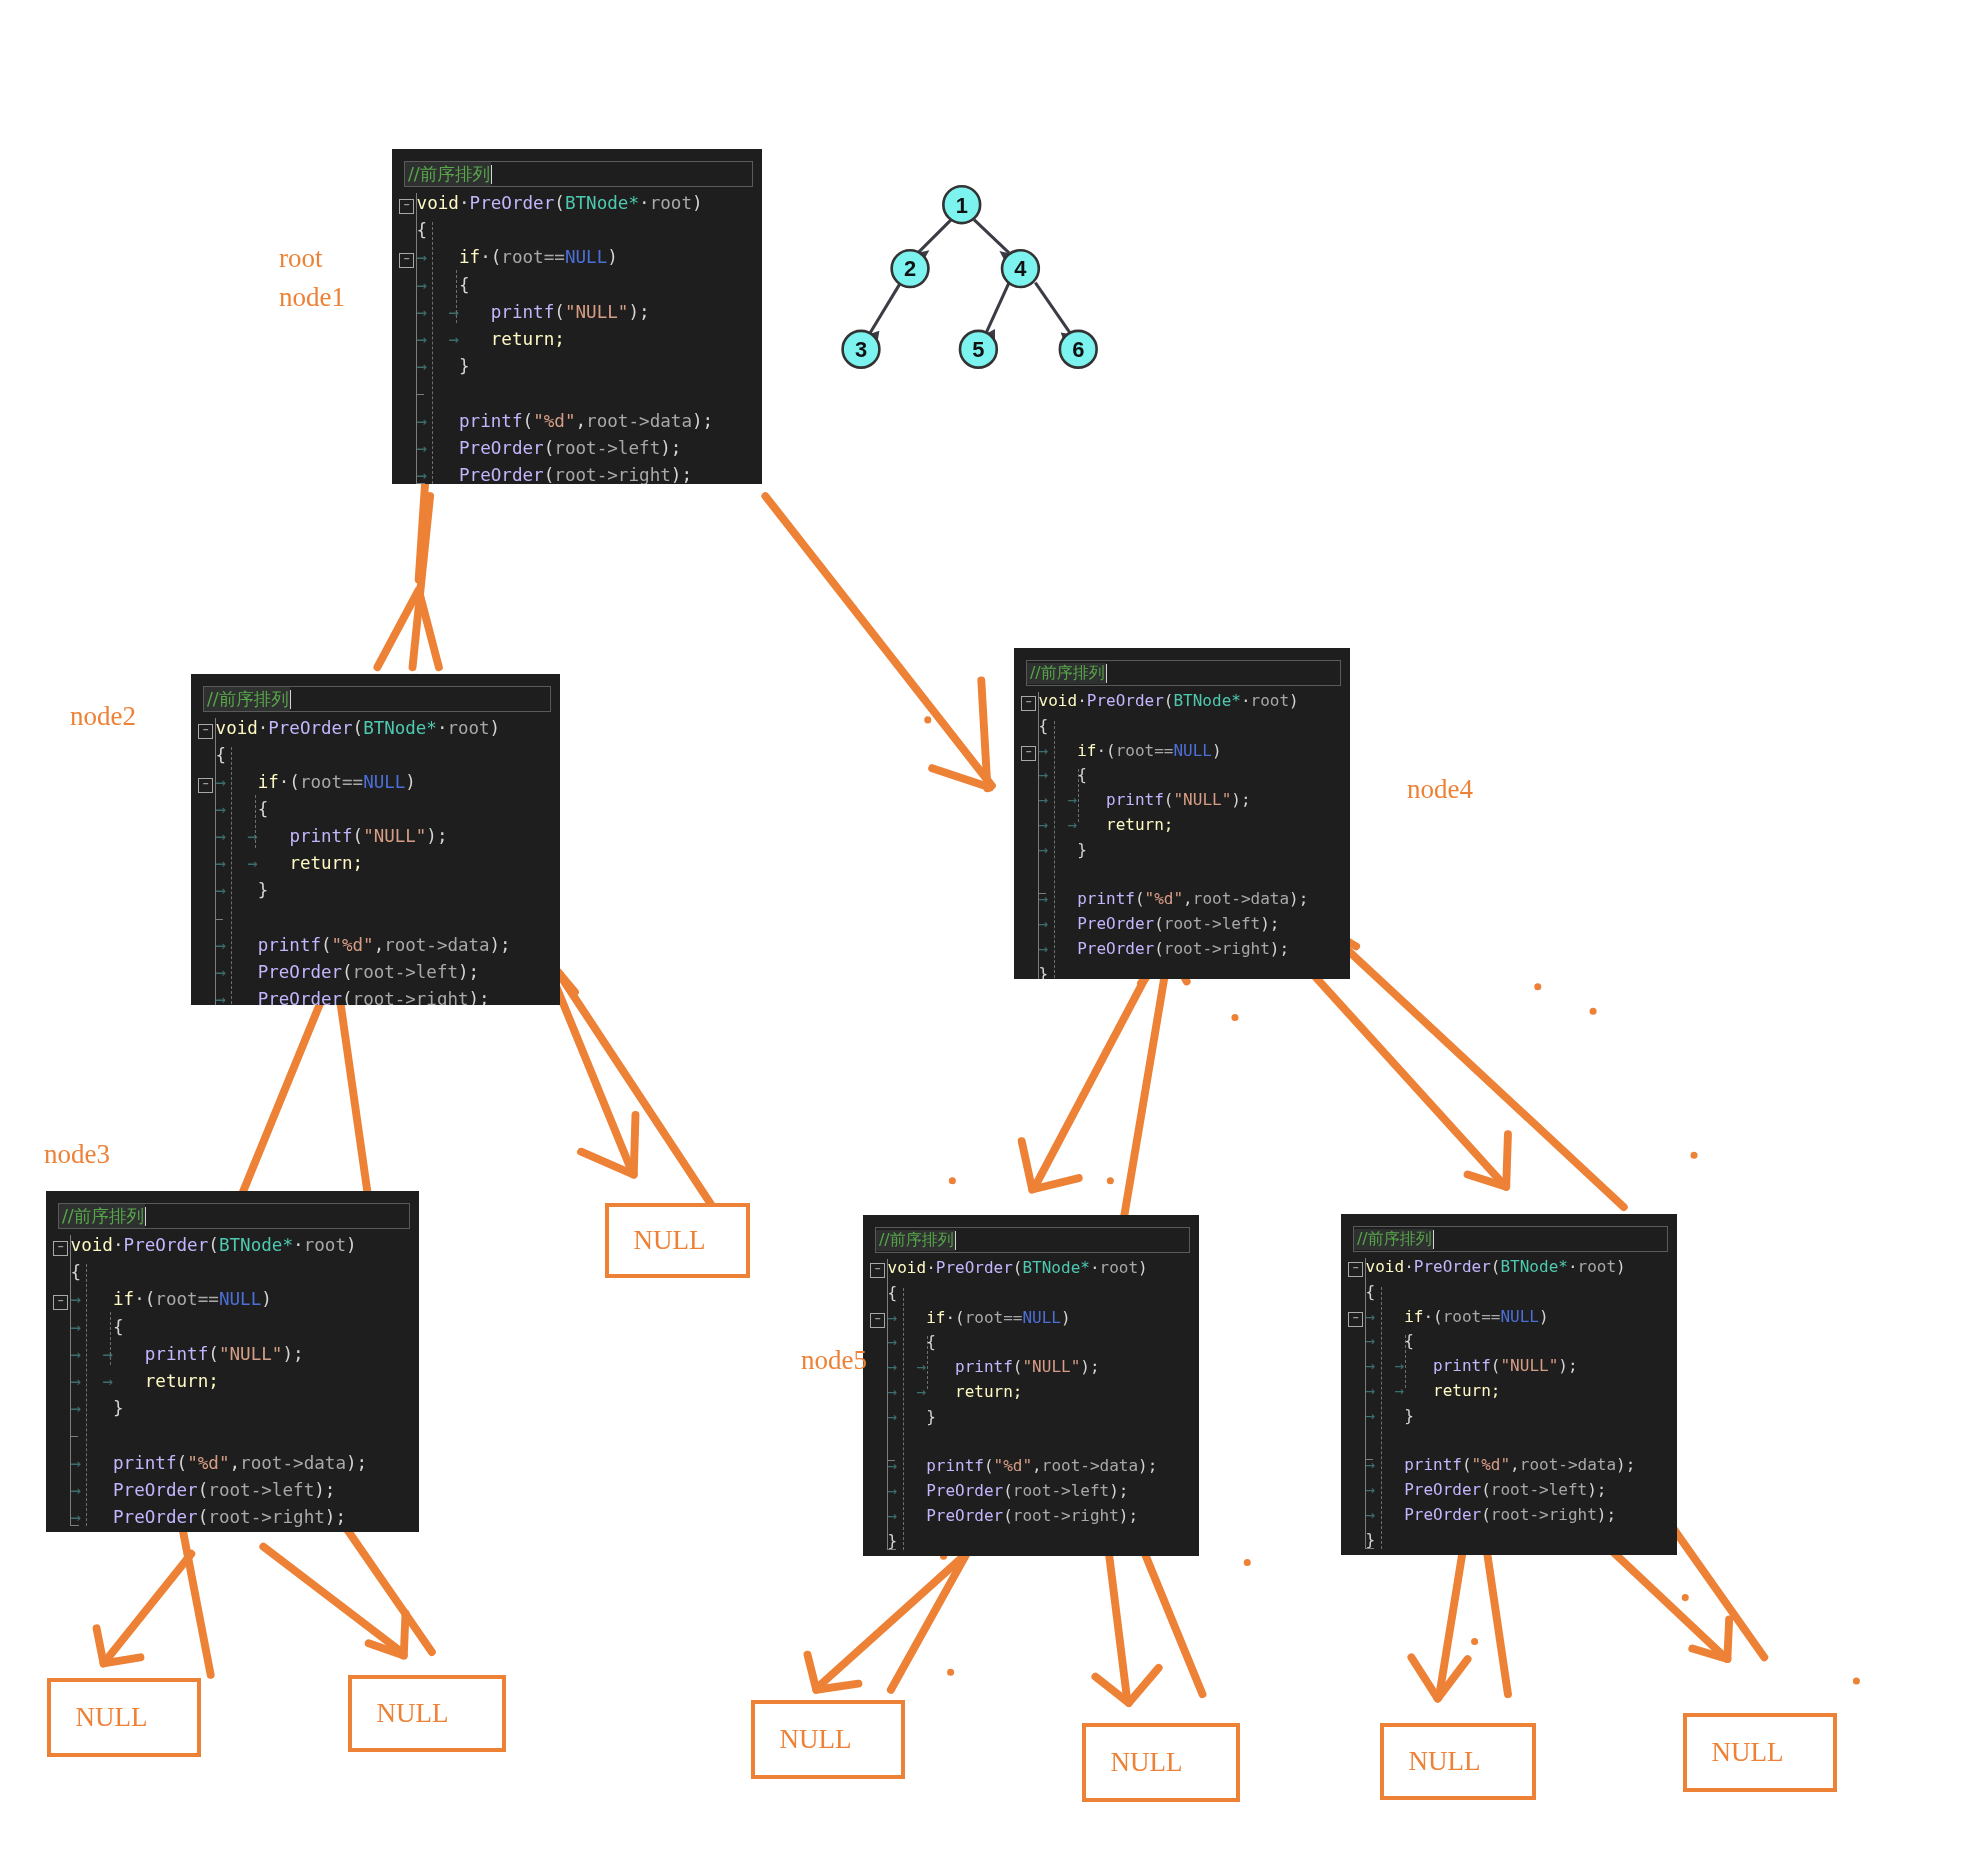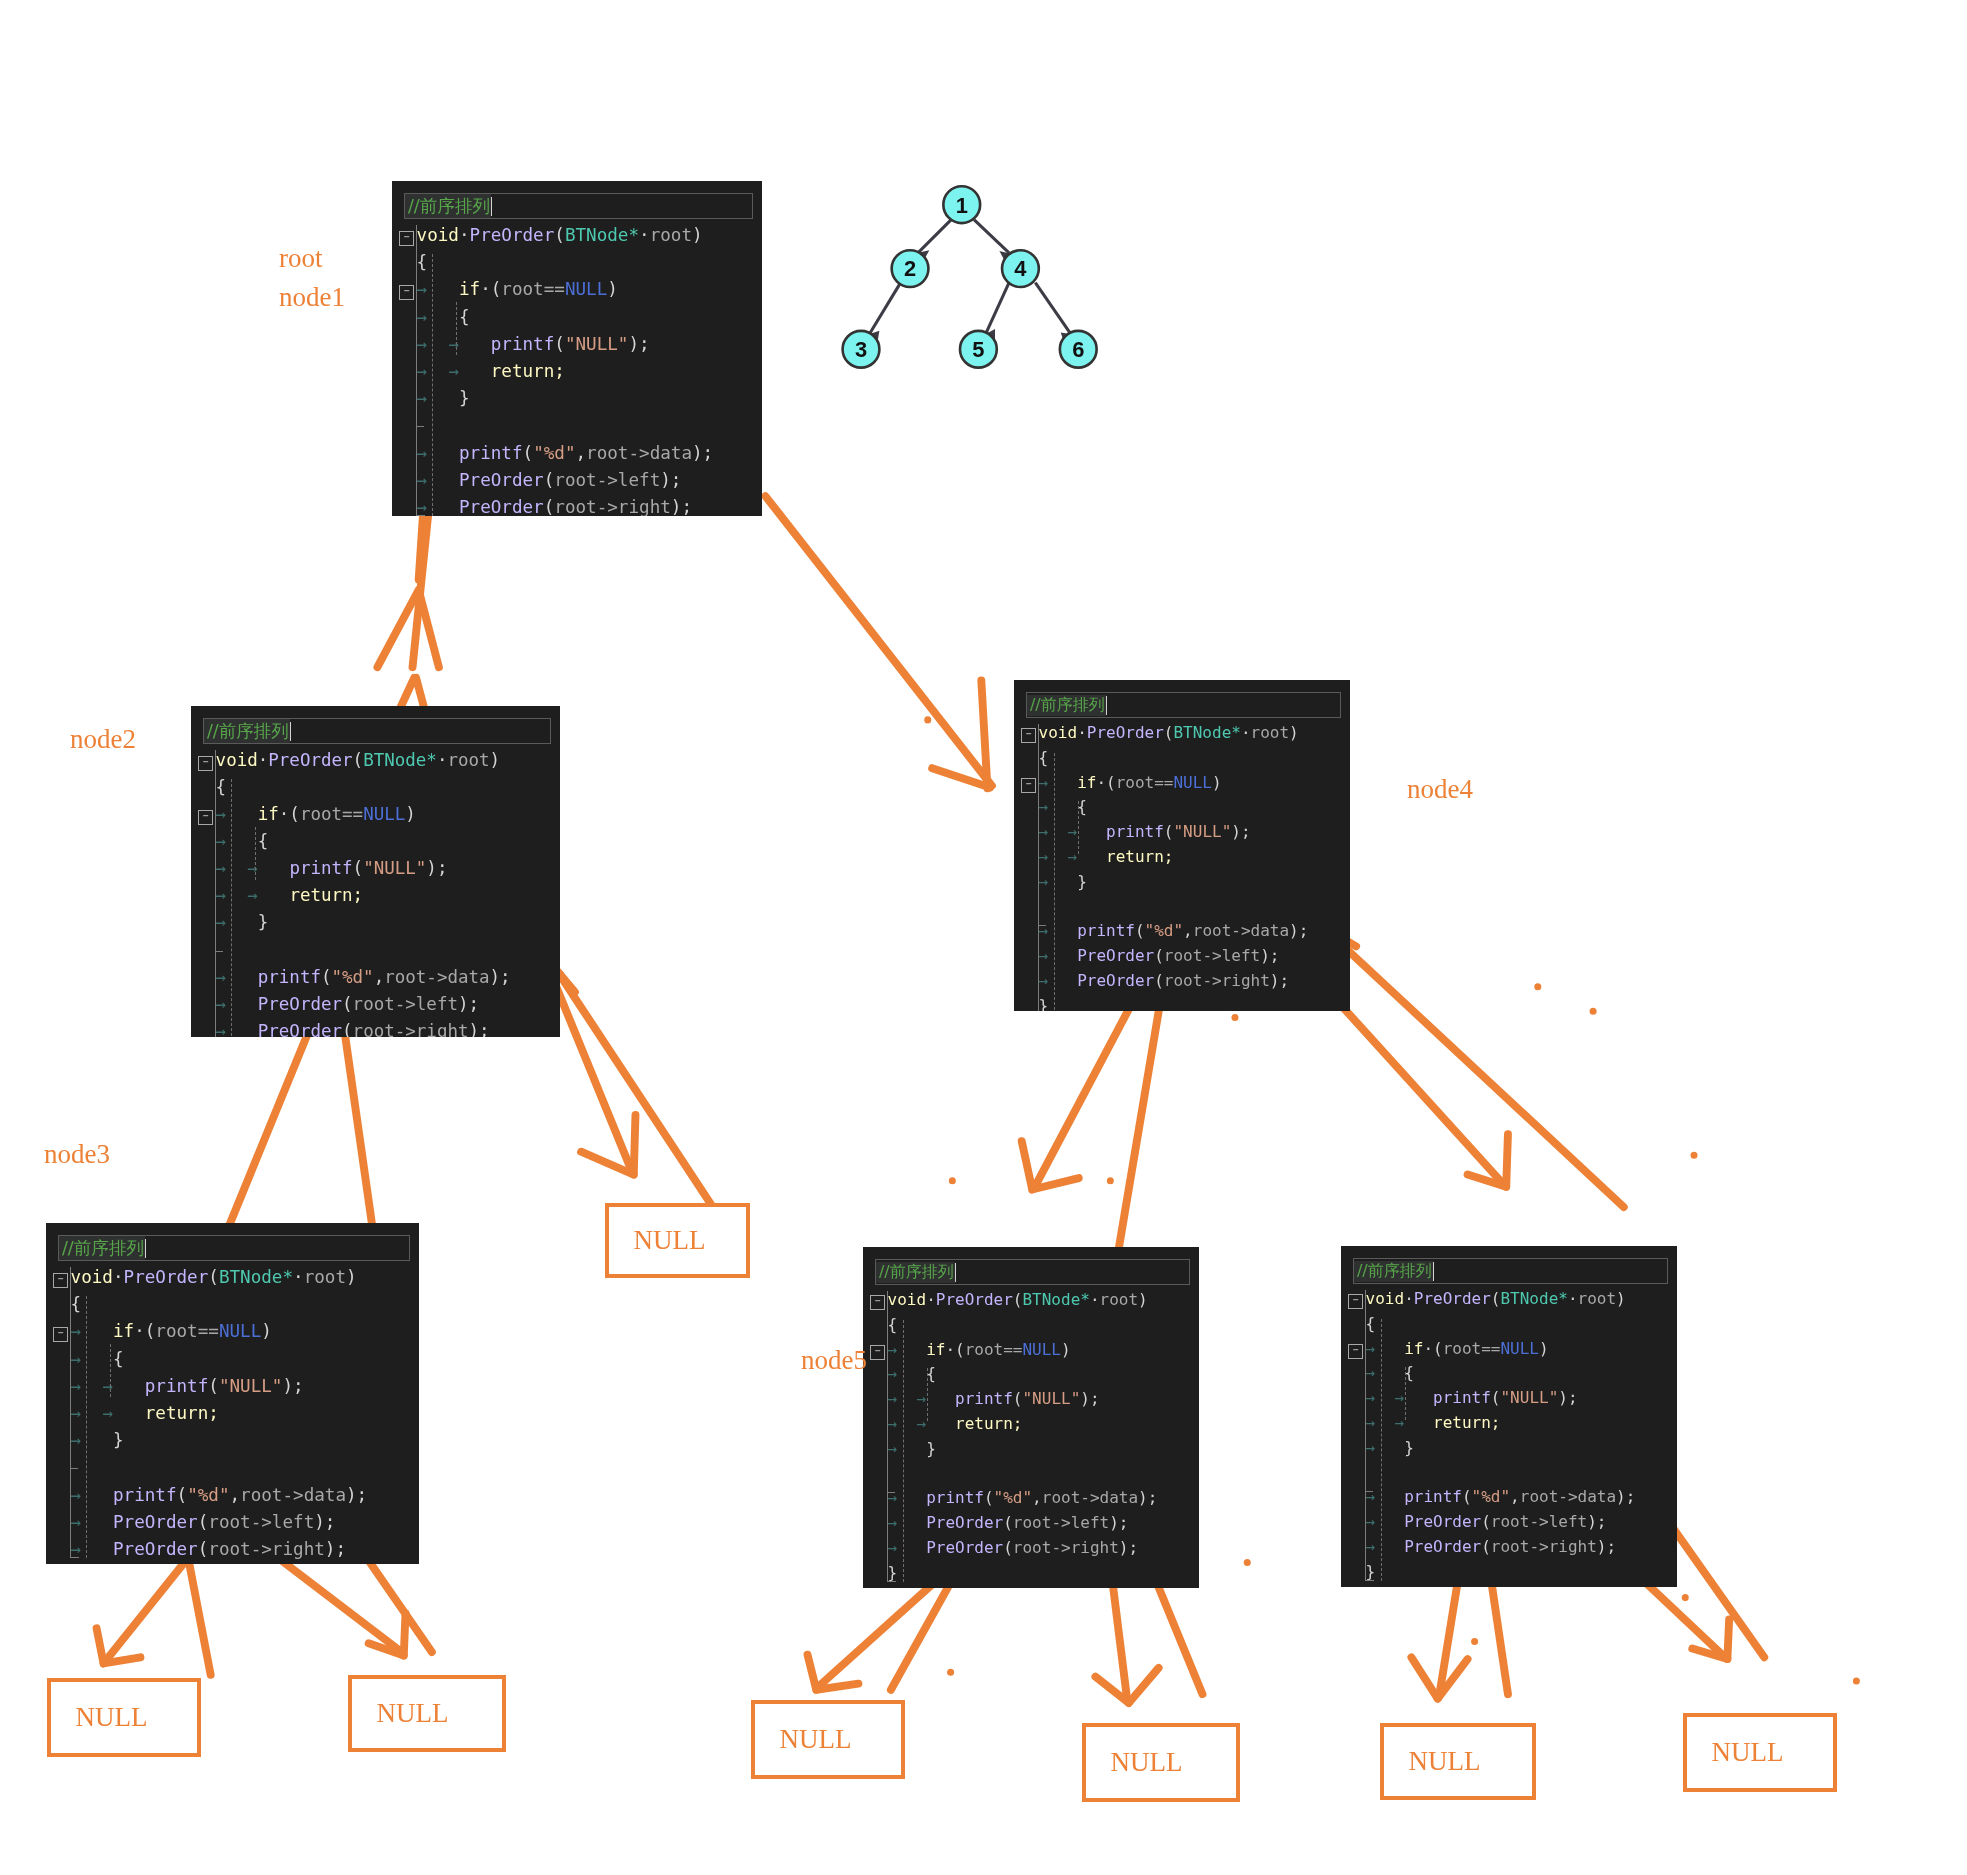--- a/index.html
+++ b/index.html
@@ -14,21 +14,20 @@
 
   
   .codeblock{
     position:absolute;
     background:#1e1e1e;
     box-sizing:border-box;
     padding:7px 0 8.8px 0;
     font-family:"DejaVu Sans Mono","Liberation Mono",monospace;
     color:#d4d4d4;
     overflow:hidden;
-    margin-top:32px;
   }
   .cmtbar{
     position:relative;
     margin:5.3px 8.8px 1.8px 12.3px;
     height:26px;
     background:#1e1e1e;
     border:0.9px solid #5a5a5a;
     display:flex;align-items:center;
     box-sizing:border-box;
   }
@@ -419,20 +418,20 @@
       <div class="nulbox" style="left: 1380px; top: 1723px; width: 156px; height: 77px;">
         <span>NULL</span>
       </div>
       <div class="nulbox" style="left: 1683px; top: 1713px; width: 154px; height: 79px;">
         <span>NULL</span>
       </div>
     </div>
   <div id="label-host">
       <div class="olabel" style="left: 279px; top: 243px;">root</div>
       <div class="olabel" style="left: 279px; top: 282px;">node1</div>
-      <div class="olabel" style="left: 70px; top: 724px; font-family: Liberation Serif, serif;">node2</div>
+      <div class="olabel" style="left: 70px; top: 701px; font-family: Liberation Serif, serif;">node2</div>
       <div class="olabel" style="left: 44px; top: 1139px;">node3</div>
       <div class="olabel" style="left: 1407px; top: 774px;">node4</div>
       <div class="olabel" style="left: 801px; top: 1345px;">node5</div>
     </div>
 
 </div>
 
 
 </body></html>

